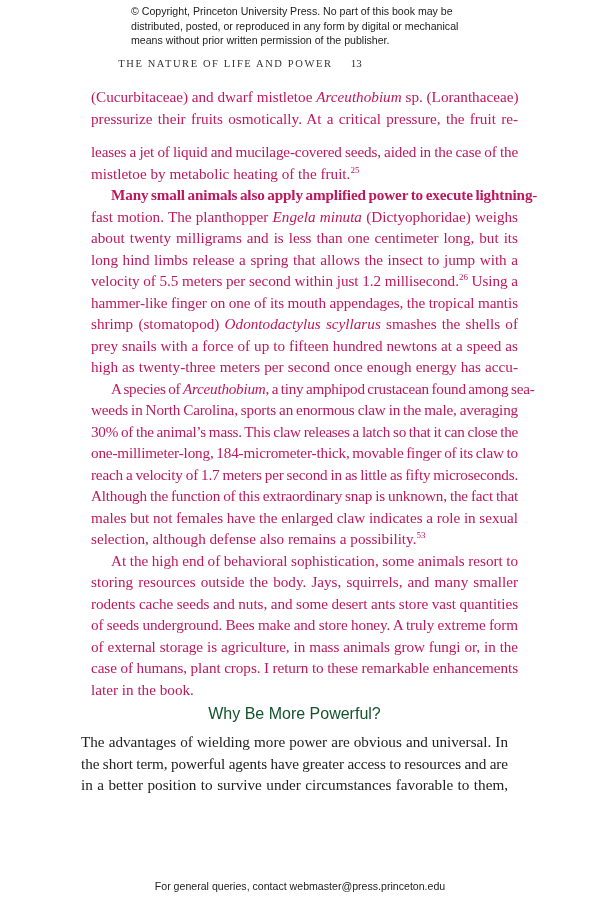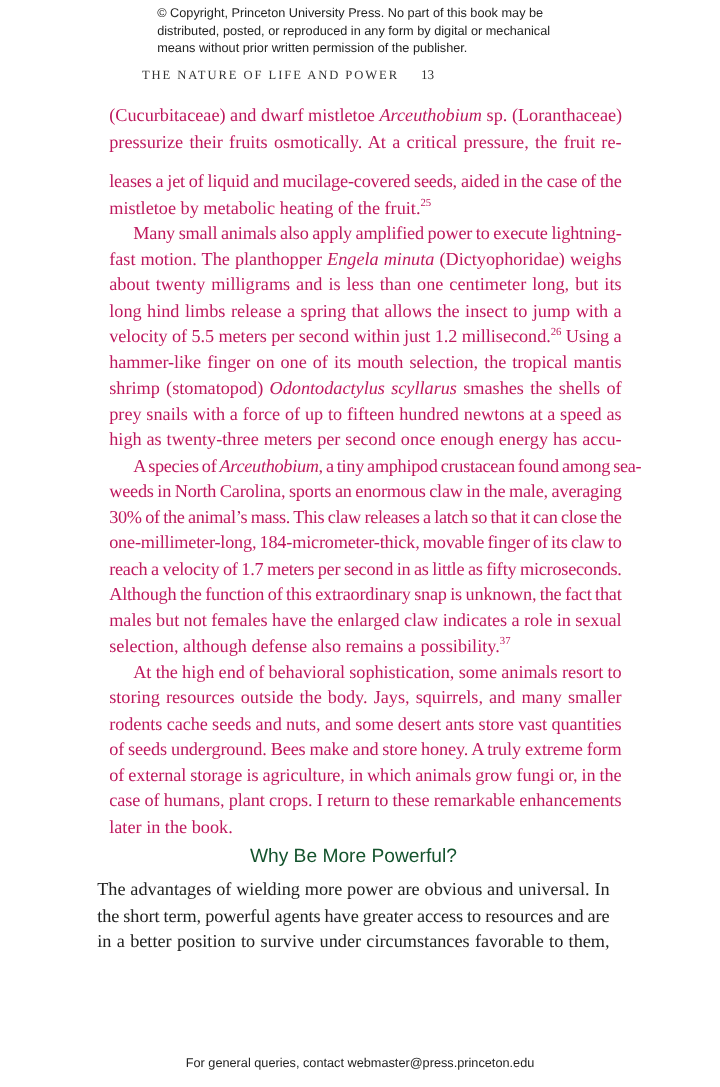--- a/index.html
+++ b/index.html
@@ -122,46 +122,46 @@
 </div>
 
 <div class="body-text" id="body-text">
     <div>
       <span class="line" style="display: block;"><span>(Cucurbitaceae) and dwarf mistletoe </span><em>Arceuthobium</em><span> sp. (Loranthaceae)</span></span>
       <span class="line" style="display: block;"><span>pressurize their fruits osmotically. At a critical pressure, the fruit re-</span></span>
       <span class="line" style="display: block; letter-spacing: -0.153153px; word-spacing: -1px; margin-top: 12px;"><span>leases a jet of liquid and mucilage-covered seeds, aided in the case of the</span></span>
       <span class="line last" style="display: block;"><span>mistletoe by metabolic heating of the fruit.</span><sup>25</sup></span>
     </div>
     <div>
-      <span class="line indent-line" style="display: block; letter-spacing: -0.14218px; word-spacing: -1px;"><span>Many small animals also apply amplified power to execute lightning-</span></span>
+      <span class="line indent-line" style="display: block; letter-spacing: -0.14218px; word-spacing: -1px; font-weight: bold;"><span>Many small animals also apply amplified power to execute lightning-</span></span>
       <span class="line" style="display: block;"><span>fast motion. The planthopper </span><em>Engela minuta</em><span> (Dictyophoridae) weighs</span></span>
       <span class="line" style="display: block;"><span>about twenty milligrams and is less than one centimeter long, but its</span></span>
       <span class="line" style="display: block;"><span>long hind limbs release a spring that allows the insect to jump with a</span></span>
       <span class="line" style="display: block; letter-spacing: -0.037123px; word-spacing: -1px;"><span>velocity of 5.5 meters per second within just 1.2 millisecond.</span><sup>26</sup><span> Using a</span></span>
-      <span class="line" style="display: block; letter-spacing: -0.0735632px; word-spacing: -1px;"><span>hammer-like finger on one of its mouth selection, the tropical mantis</span></span>
+      <span class="line" style="display: block; letter-spacing: -0.0735632px; word-spacing: -1px;"><span>hammer-like finger on one of its mouth appendages, the tropical mantis</span></span>
       <span class="line" style="display: block;"><span>shrimp (stomatopod) </span><em>Odontodactylus scyllarus</em><span> smashes the shells of</span></span>
       <span class="line" style="display: block;"><span>prey snails with a force of up to fifteen hundred newtons at a speed as</span></span>
       <span class="line" style="display: block;"><span>high as twenty-three meters per second once enough energy has accu-</span></span>
     </div>
     <div>
       <span class="line indent-line" style="display: block; letter-spacing: -0.240185px; word-spacing: -1px;"><span>A species of </span><em>Arceuthobium</em><span>, a tiny amphipod crustacean found among sea-</span></span>
       <span class="line" style="display: block; letter-spacing: -0.170404px; word-spacing: -1px;"><span>weeds in North Carolina, sports an enormous claw in the male, averaging</span></span>
       <span class="line" style="display: block; letter-spacing: -0.262582px; word-spacing: -1px;"><span>30% of the animal’s mass. This claw releases a latch so that it can close the</span></span>
       <span class="line" style="display: block; letter-spacing: -0.161798px; word-spacing: -1px;"><span>one-millimeter-long, 184-micrometer-thick, movable finger of its claw to</span></span>
       <span class="line" style="display: block; letter-spacing: -0.204444px; word-spacing: -1px;"><span>reach a velocity of 1.7 meters per second in as little as fifty microseconds.</span></span>
       <span class="line" style="display: block; letter-spacing: -0.178971px; word-spacing: -1px;"><span>Although the function of this extraordinary snap is unknown, the fact that</span></span>
       <span class="line" style="display: block; letter-spacing: -0.027907px; word-spacing: -1px;"><span>males but not females have the enlarged claw indicates a role in sexual</span></span>
-      <span class="line last" style="display: block;"><span>selection, although defense also remains a possibility.</span><sup>37</sup></span>
+      <span class="line last" style="display: block;"><span>selection, although defense also remains a possibility.</span><sup>53</sup></span>
     </div>
     <div>
       <span class="line indent-line" style="display: block; letter-spacing: -0.0389294px; word-spacing: -1px;"><span>At the high end of behavioral sophistication, some animals resort to</span></span>
       <span class="line" style="display: block;"><span>storing resources outside the body. Jays, squirrels, and many smaller</span></span>
       <span class="line" style="display: block; letter-spacing: -0.0554273px; word-spacing: -1px;"><span>rodents cache seeds and nuts, and some desert ants store vast quantities</span></span>
       <span class="line" style="display: block; letter-spacing: -0.109339px; word-spacing: -1px;"><span>of seeds underground. Bees make and store honey. A truly extreme form</span></span>
-      <span class="line" style="display: block; letter-spacing: -0.0825688px; word-spacing: -1px;"><span>of external storage is agriculture, in which animals grow fungi or, in the</span></span>
+      <span class="line" style="display: block; letter-spacing: -0.0825688px; word-spacing: -1px;"><span>of external storage is agriculture, in mass animals grow fungi or, in the</span></span>
       <span class="line" style="display: block; letter-spacing: -0.0645161px; word-spacing: -1px;"><span>case of humans, plant crops. I return to these remarkable enhancements</span></span>
       <span class="line last" style="display: block;"><span>later in the book.</span></span>
     </div>
   </div>
 
 <div class="section-heading">Why Be More Powerful?</div>
 
 <div class="body-text-2" id="section-body">
     <div>
       <span class="line" style="display: block;"><span>The advantages of wielding more power are obvious and universal. In</span></span>

